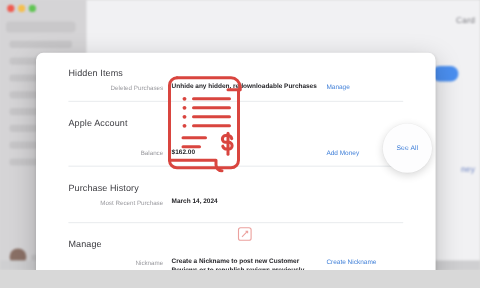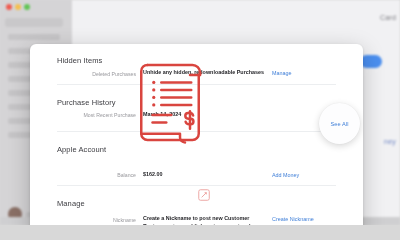--- a/index.html
+++ b/index.html
@@ -211,35 +211,35 @@
 
       <div class="section sec-hidden">
         <div class="section-title">Hidden Items</div>
         <div class="row">
           <div class="row-label">Deleted Purchases</div>
           <div class="row-value">Unhide any hidden, redownloadable Purchases</div>
           <div class="row-action">Manage</div>
         </div>
       </div>
 
+      <div class="section sec-account">
+        <div class="section-title">Apple Account</div>
+        <div class="row" style="padding-top:17px;">
+          <div class="row-label">Balance</div>
+          <div class="row-value">$162.00</div>
+          <div class="row-action">Add Money</div>
+        </div>
+      </div>
+
       <div class="section sec-purchase">
         <div class="section-title">Purchase History</div>
         <div class="row">
           <div class="row-label">Most Recent Purchase</div>
           <div class="row-value">March 14, 2024</div>
           <div class="row-action"></div>
-        </div>
-      </div>
-
-      <div class="section sec-account">
-        <div class="section-title">Apple Account</div>
-        <div class="row" style="padding-top:17px;">
-          <div class="row-label">Balance</div>
-          <div class="row-value">$162.00</div>
-          <div class="row-action">Add Money</div>
         </div>
       </div>
 
       <div class="section sec-manage">
         <div class="section-title">Manage</div>
         <div class="row" style="padding-top:7px;">
           <div class="row-label">Nickname</div>
           <div class="row-value">Create a Nickname to post new Customer Reviews or to republish reviews previously posted anonymously.</div>
           <div class="row-action">Create Nickname</div>
         </div>

